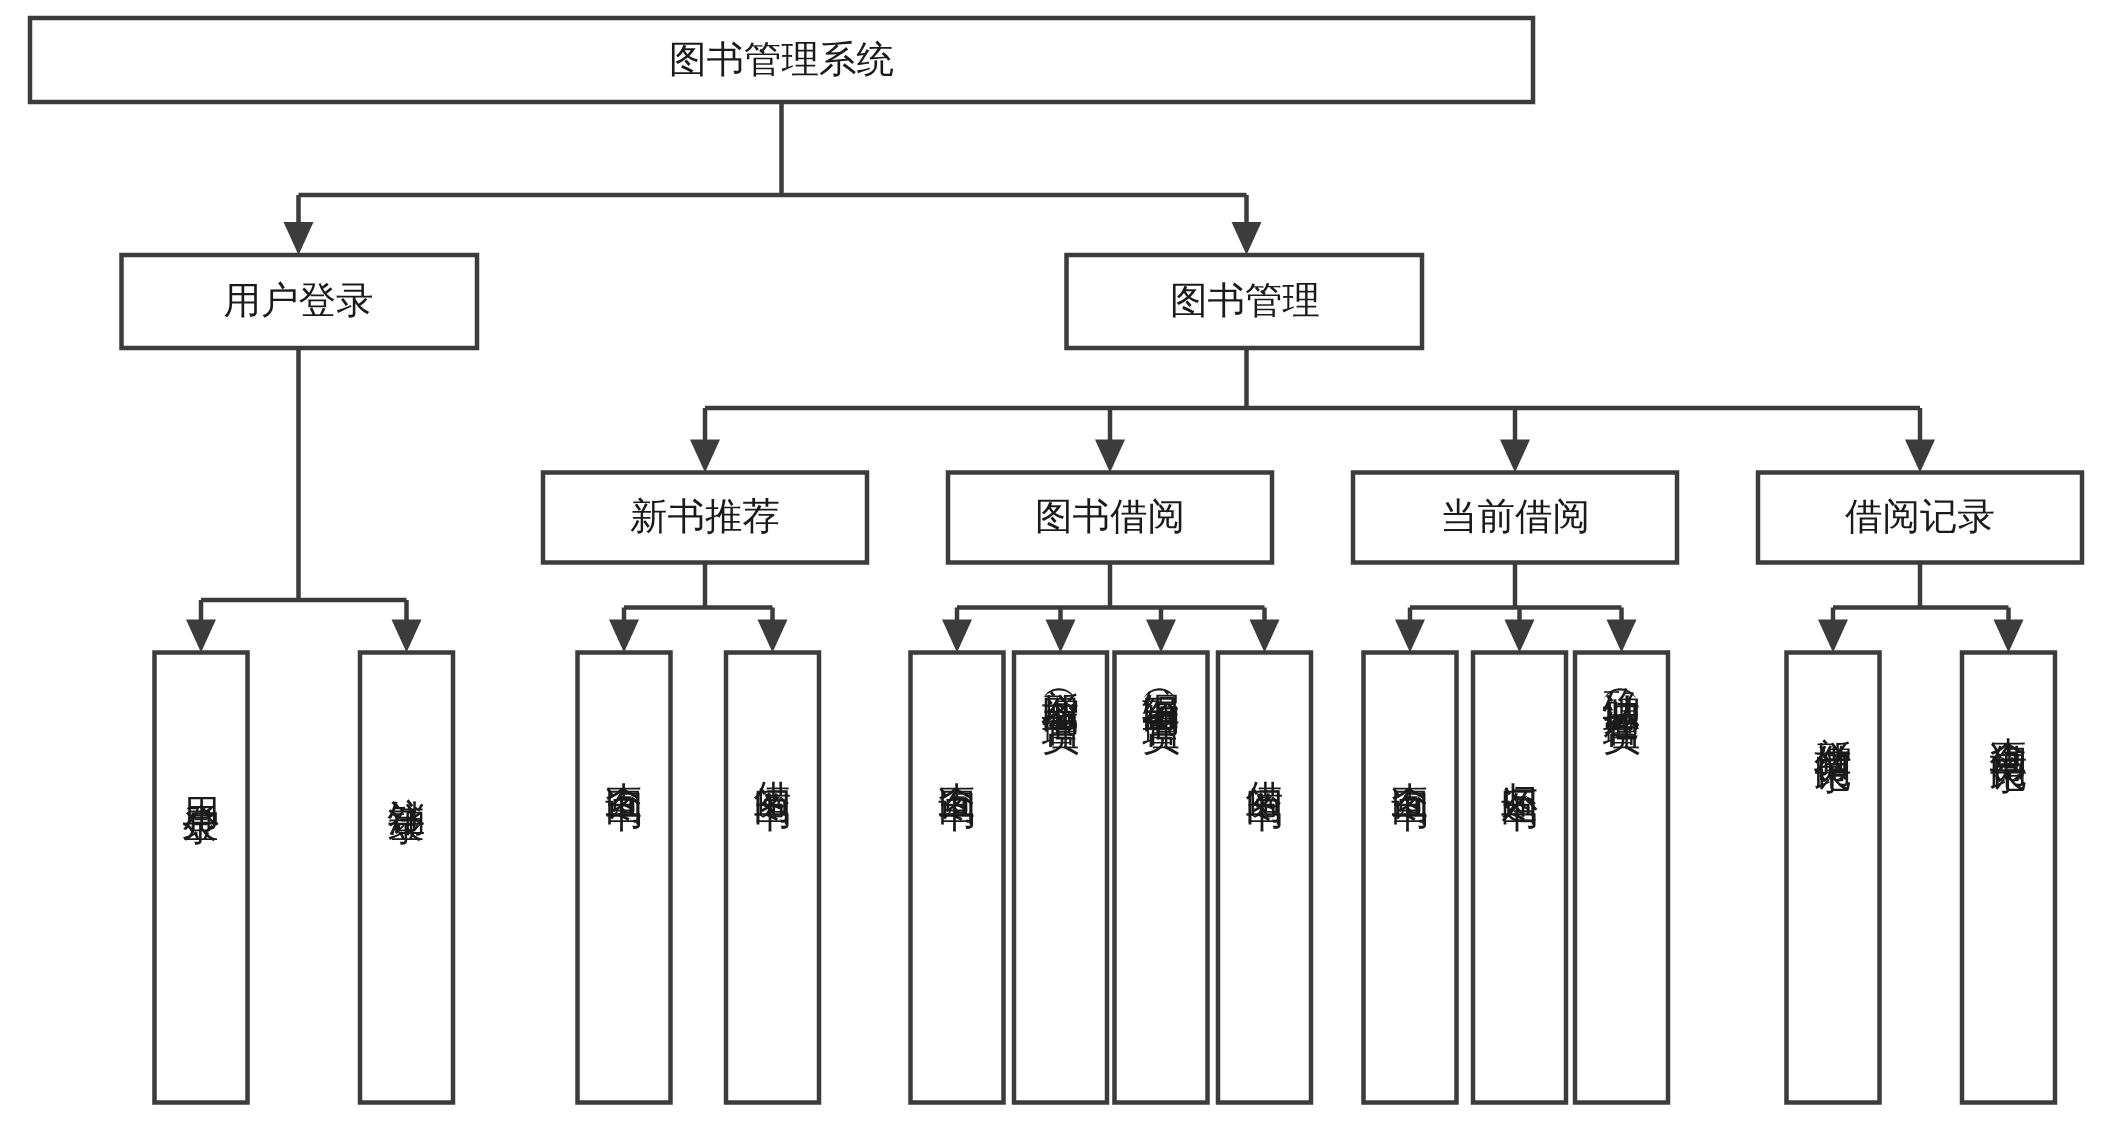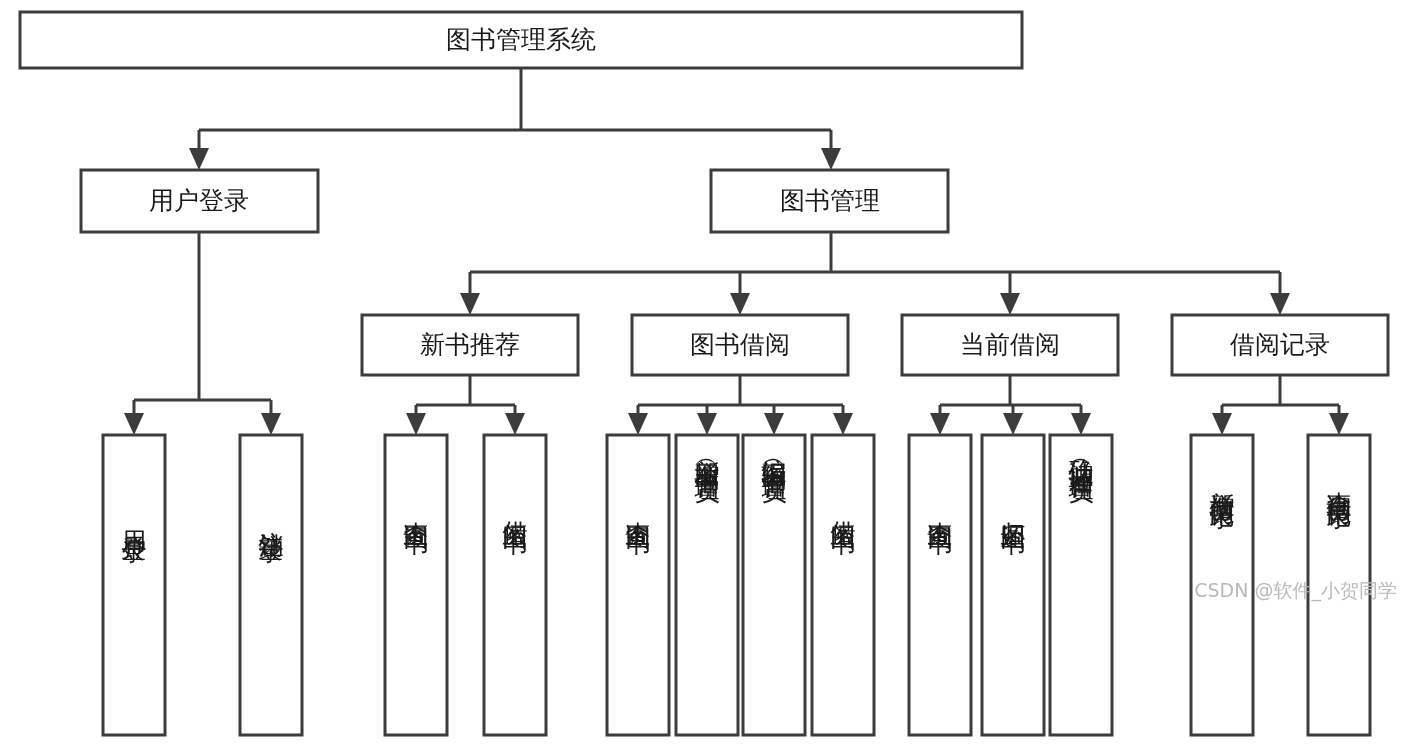--- a/index.html
+++ b/index.html
@@ -225,14 +225,13 @@
   <div class="vlabel-wrap" style="left:1050px; top:435px; width:62px; height:300px; padding-top:4px;">
     <span class="vlabel">确认归还（管理员）</span>
   </div>
   <div class="vlabel-wrap" style="left:1191px; top:435px; width:62px; height:300px; padding-top:36px;">
     <span class="vlabel">新增借阅记录</span>
   </div>
   <div class="vlabel-wrap" style="left:1308px; top:435px; width:62px; height:300px; padding-top:36px;">
     <span class="vlabel">查询借阅记录</span>
   </div>
 
-  <div class="watermark">CSDN @软件_小贺同学</div>
 </div>
 
 </body></html>

